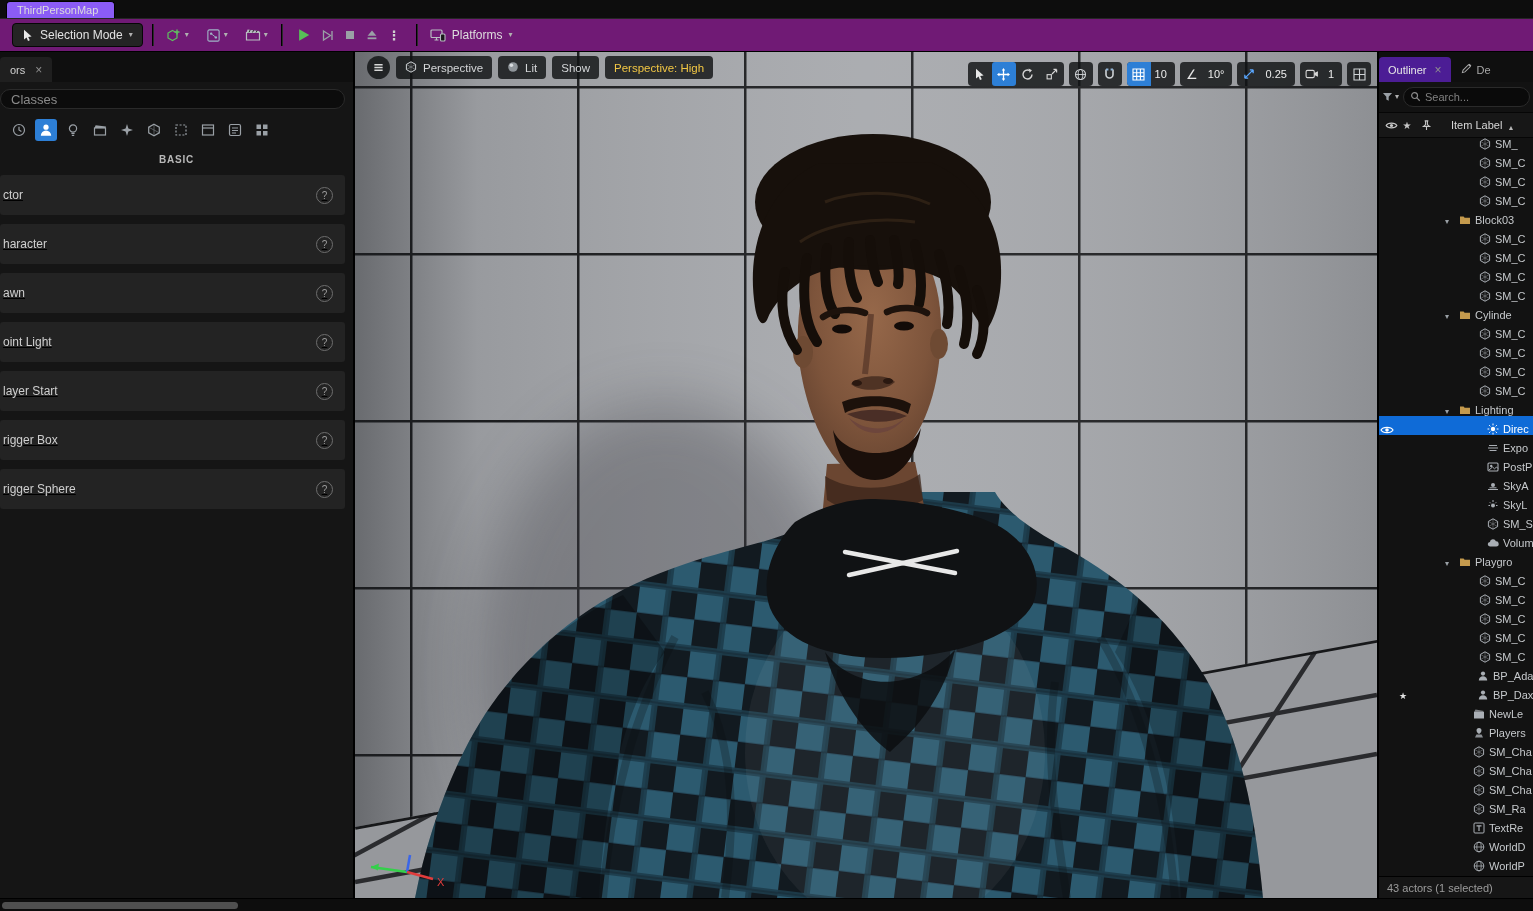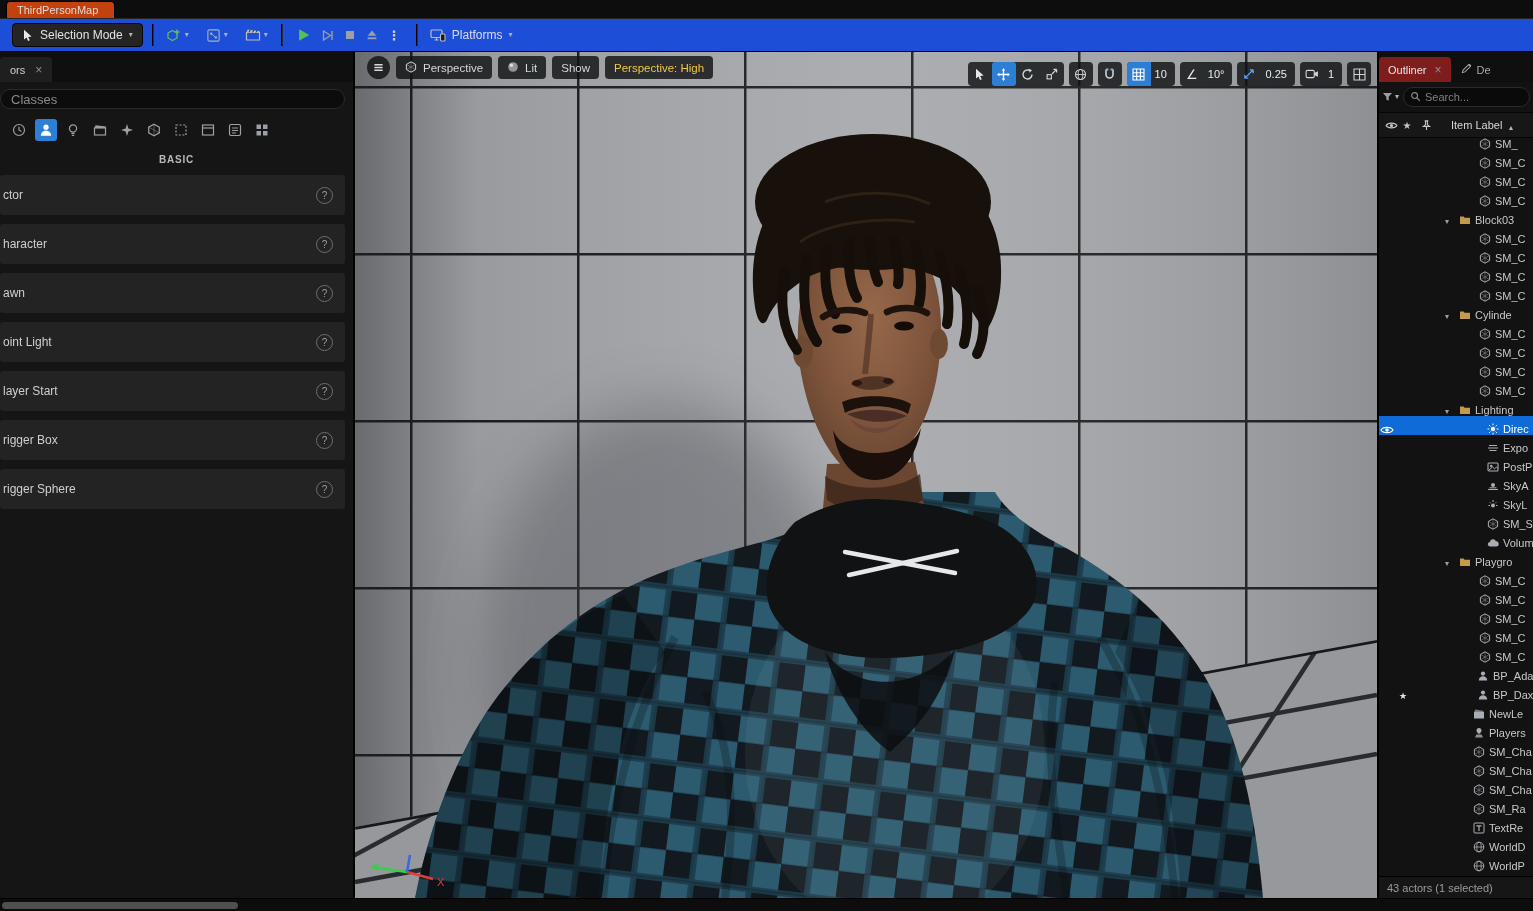--- a/index.html
+++ b/index.html
@@ -3,25 +3,25 @@
 <meta charset="utf-8">
 <style>
   * { box-sizing: border-box; margin: 0; padding: 0; }
   html,body { background:#000; }
   body { font-family:"Liberation Sans","DejaVu Sans",sans-serif; -webkit-font-smoothing:antialiased; }
   #app { position:relative; width:1533px; height:911px; background:#0c0c0c; overflow:hidden;
          --accent-blue:#2d7fd6; --selection-blue:#0f6bd7; --scalability-yellow:#f2c744; --folder-gold:#c49a4d; --play-green:#57bf57; }
 
   
   .tabbar { height:18px; background:#0d0d0d; display:flex; align-items:flex-end; padding-left:6px; }
-  .leveltab { height:17px; background:#c2410c; color:#dcdcdc; font-size:11px; display:flex; align-items:center;
+  .leveltab { height:17px; background:#8b5cf6; color:#dcdcdc; font-size:11px; display:flex; align-items:center;
               padding:0 16px 0 10px; border:1px solid #000; border-bottom:none; border-radius:4px 4px 0 0; }
 
   
-  .toolbar { height:34px; background:#1d4ed8; border-top:1px solid #262626; border-bottom:1px solid #000;
+  .toolbar { height:34px; background:#701a75; border-top:1px solid #262626; border-bottom:1px solid #000;
              display:flex; align-items:center; gap:9px; padding:0 12px; }
   .tb-btn { background:#242424; border:1px solid #060606; border-radius:4px; height:24px; display:inline-flex;
             align-items:center; gap:6px; padding:0 9px; color:#e2e2e2; font-size:12px; cursor:default; }
   .tb-ico { display:inline-flex; align-items:center; }
   .chev { color:#b0b0b0; font-size:8px; line-height:1; }
   .tb-sep { width:1px; height:22px; background:#000; box-shadow:1px 0 0 #2b2b2b; }
   .tb-icobtn { display:inline-flex; align-items:center; gap:3px; padding:0 4px; height:24px; }
   .playgrp { display:flex; align-items:center; gap:10px; padding:0 6px; }
   .dots { color:#cfcfcf; font-size:13px; font-weight:bold; }
 
@@ -35,21 +35,21 @@
           display:flex; align-items:center; gap:10px; padding:0 10px; }
   .ptab .x { color:#8f8f8f; font-size:12px; }
   .pa-searchwrap { padding:7px 8px 2px 0; }
   .pa-search { width:100%; height:20px; background:#0c0c0c; border:1px solid #2a2a2a; border-radius:10px;
                color:#9a9a9a; font-size:13px; padding:0 10px; outline:none; }
   .pa-search::placeholder { color:#8a8a8a; }
   .cats { display:flex; gap:5px; padding:8px 6px 4px 8px; flex:none; }
   .cat { width:22px; height:22px; display:flex; align-items:center; justify-content:center; border-radius:3px; }
   .cat.active { background:var(--accent-blue); }
   .pa-section { text-align:center; color:#b8b8b8; font-size:10px; font-weight:bold; letter-spacing:.8px; padding:9px 0 8px; flex:none; }
-  .pa-list { flex:1; padding:2px 8px 0 0; display:flex; flex-direction:column; gap:9px; overflow:hidden; }
+  .pa-list { flex:1; padding:2px 8px 0 0; display:flex; flex-direction:column; gap:9px; overflow:hidden;text-decoration:underline; }
   .pa-row { height:40px; flex:none; background:#232323; border-radius:3px; display:flex; align-items:center;
             justify-content:space-between; padding:0 12px 0 3px; color:#cfcfcf; font-size:12px; }
   .pa-help { width:17px; height:17px; border:1.5px solid #6e6e6e; border-radius:50%; color:#9c9c9c;
              font-size:10px; display:flex; align-items:center; justify-content:center; flex:none; }
 
   
   .viewport { width:1022px; position:relative; overflow:hidden; background:#8f9195; }
   .vp-scene { position:absolute; inset:0; display:block; }
   .vp-top-left { position:absolute; left:12px; top:4px; display:flex; gap:6px; align-items:center; }
   .vp-burger { width:23px; height:23px; border-radius:50%; background:rgba(16,18,20,.82); display:flex; align-items:center; justify-content:center; }
@@ -61,21 +61,21 @@
   .vtool { width:24px; height:24px; display:flex; align-items:center; justify-content:center; flex:none; }
   .vtool.active { background:var(--accent-blue); border-radius:3px; }
   .vtool.tile-blue { background:var(--accent-blue); border-radius:4px 0 0 4px; }
   .vval { color:#ececec; font-size:11px; padding:0 8px 0 4px; }
   .vsingle { background:rgba(16,18,20,.82); border-radius:4px; }
   .angleglyph { color:#e6e6e6; font-size:13px; }
 
   
   .right { width:156px; background:#121212; display:flex; flex-direction:column; border-left:2px solid #000; }
   .ol-tabs { height:30px; background:#0f0f0f; display:flex; align-items:flex-end; gap:6px; flex:none; }
-  .ol-tab { height:25px; background:#7f1d1d; border-radius:4px 4px 0 0; color:#e6e6e6; font-size:11px;
+  .ol-tab { height:25px; background:#4c1d95; border-radius:4px 4px 0 0; color:#e6e6e6; font-size:11px;
             display:flex; align-items:center; gap:8px; padding:0 9px; }
   .ol-tab .x { color:#8f8f8f; font-size:12px; }
   .ol-dettab { height:25px; display:flex; align-items:center; gap:5px; color:#a8a8a8; font-size:11px; padding:0 4px; }
   .ol-search { height:30px; display:flex; align-items:center; gap:4px; padding:0 3px; background:#121212; flex:none; }
   .searchbox { flex:1; display:flex; align-items:center; gap:4px; height:20px; background:#0a0a0a;
                border:1px solid #2a2a2a; border-radius:10px; padding:0 6px; overflow:hidden; }
   .searchbox input { flex:1; min-width:0; background:transparent; border:none; outline:none; color:#9a9a9a; font-size:11px; }
   .searchbox input::placeholder { color:#808080; }
   .ol-header { height:26px; display:flex; align-items:center; background:#171717; border-top:1px solid #060606;
                border-bottom:1px solid #060606; font-size:11px; color:#d6d6d6; padding-left:4px; flex:none; }

